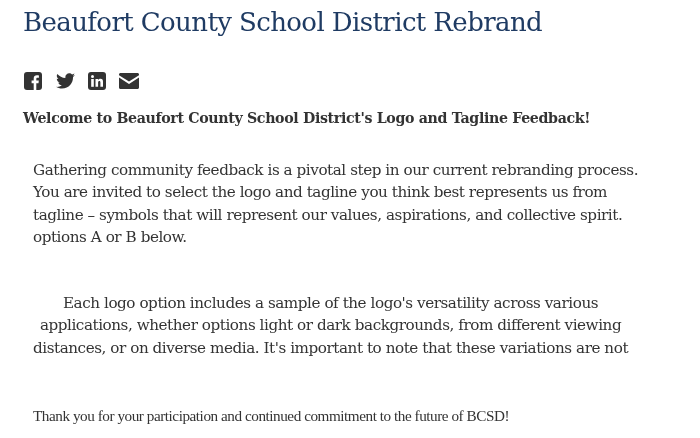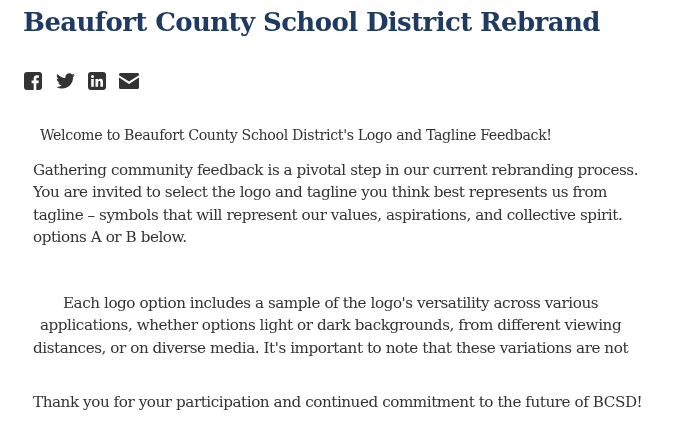--- a/index.html
+++ b/index.html
@@ -20,21 +20,21 @@
       left: 23px;
       top: 0;
       width: 670px;
     }
     .title {
       margin: 0;
       position: absolute;
       top: 4px;
       left: 0;
       font-family: "DejaVu Serif", serif;
-      font-weight: bold;
+      font-weight: normal;
       font-size: 26px;
       letter-spacing: -0.6px;
       color: #1f3b63;
       white-space: nowrap;
       line-height: 36px;
     }
     .share {
       position: absolute;
       top: 71px;
       left: 0;
@@ -48,41 +48,41 @@
       display: inline-flex;
       align-items: center;
       justify-content: center;
       cursor: pointer;
     }
     .share-btn svg { display: block; }
     .intro {
       position: absolute;
       top: 107px;
       left: 0;
-      margin: 17px;
-      font-weight: normal;
+      margin: 0;
+      font-weight: bold;
       font-size: 14.2px;
       letter-spacing: -0.35px;
       line-height: 22px;
       white-space: nowrap;
       color: #333333;
     }
     .para {
       position: absolute;
       left: 0;
       margin: 10px;
       font-size: 15.2px;
       letter-spacing: -0.45px;
       line-height: 22.3px;
       color: #333333;
     }
     .para .line { display: block; white-space: nowrap; }
     .p1 { top: 149px; }
     .p2 { top: 282px; text-align: center; }
-    .p3 { top: 381px; }
+    .p3 { top: 395px; font-family: Liberation Serif, serif; }
   </style>
 </head>
 <body>
 
 <div class="page">
 
   <h1 class="title">Beaufort County School District Rebrand</h1>
 
   <div class="share">
     <a class="share-btn" aria-label="Facebook">

